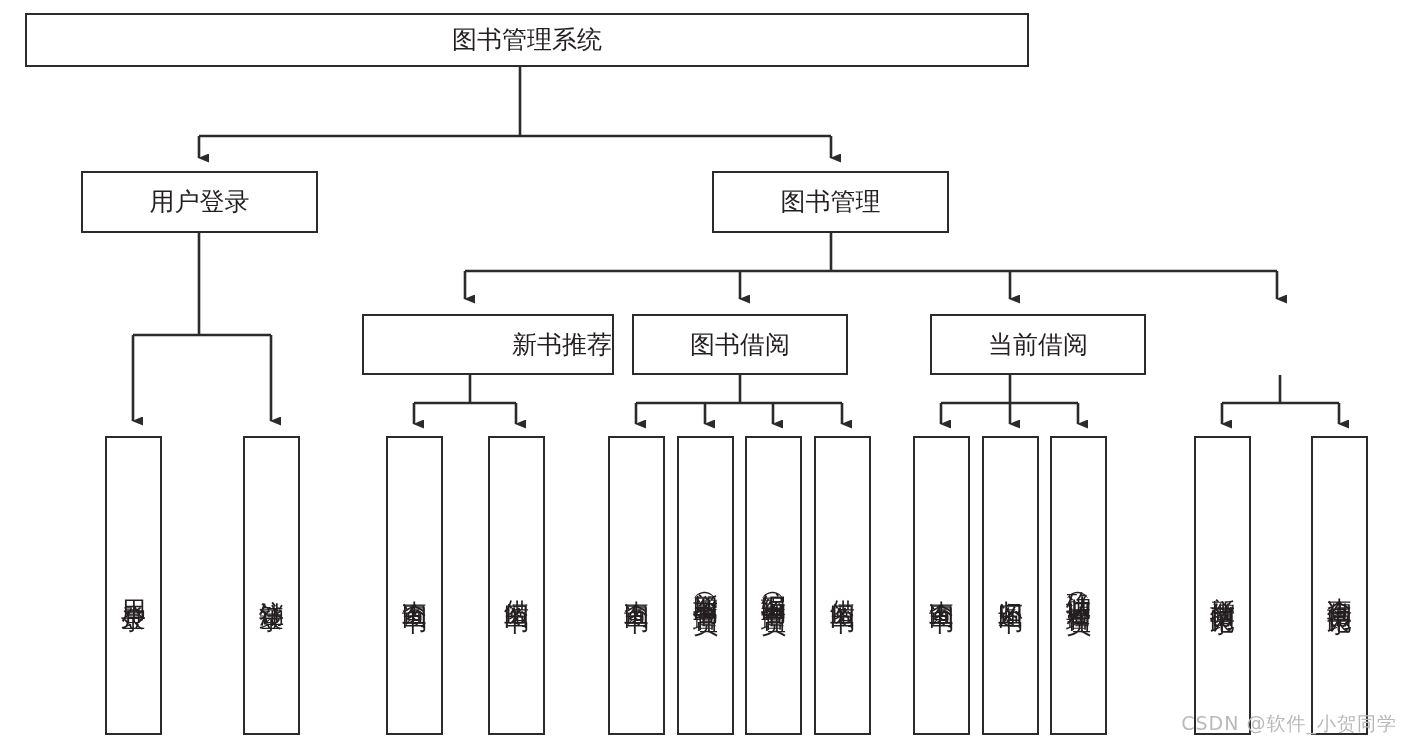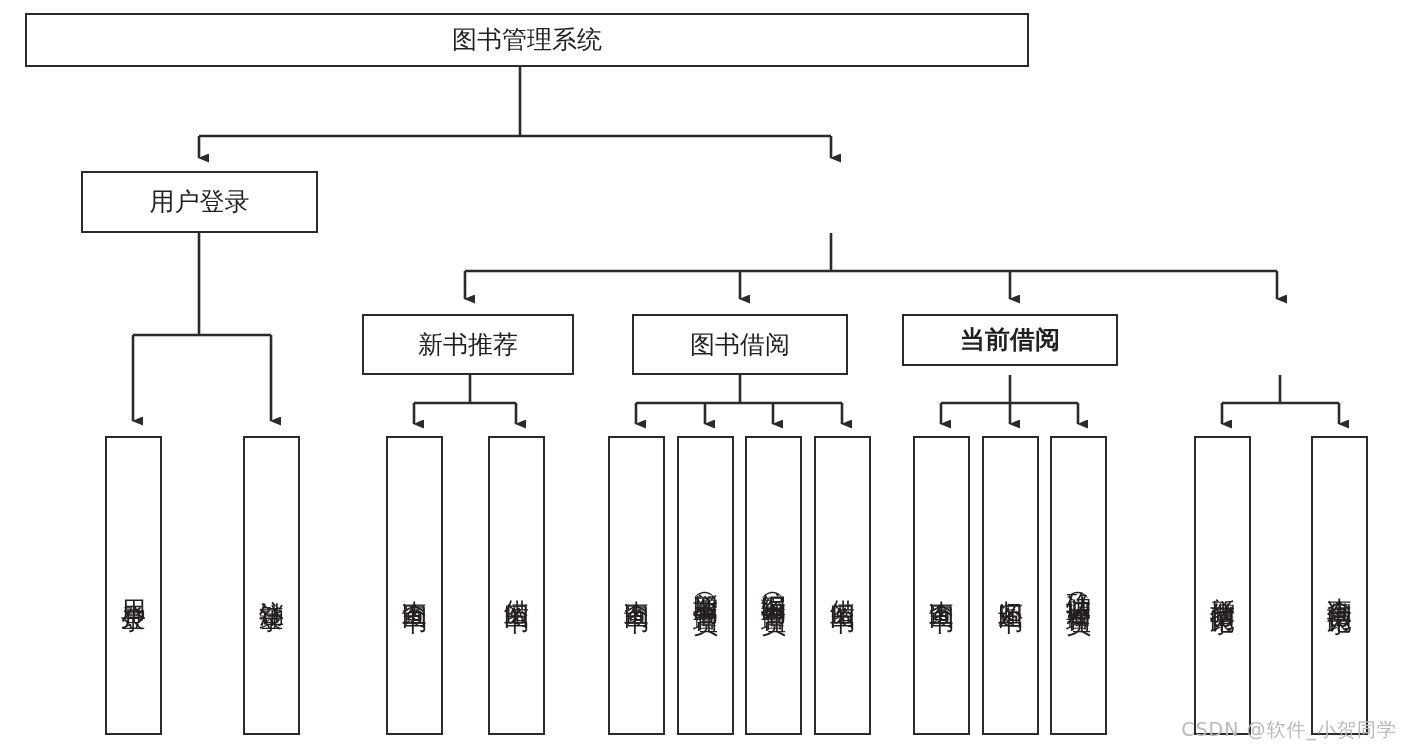--- a/index.html
+++ b/index.html
@@ -46,21 +46,21 @@
   .node.leaf .lbl{
     font-size:25px;
     writing-mode:vertical-rl;
     text-orientation:upright;
     letter-spacing:3px;
     line-height:1;
   }
   .watermark{
     position:absolute;
     right:8px;
-    bottom:4px;
+    bottom:10px;
     font-size:19px;
     color:#b9b9b9;
     letter-spacing:1px;
     white-space:nowrap;
     font-family:"DejaVu Sans","Liberation Sans",sans-serif;
   }
 </style>
 </head>
 <body>
 
@@ -116,28 +116,31 @@
     </g>
   </svg>
 
   <div class="node root" style="left:18px;top:13px;width:1004px;height:54px;margin-left:7px;">
     <span class="lbl">图书管理系统</span>
   </div>
 
   <div class="node lvl2" style="left:81px;top:171px;width:237px;height:62px;">
     <span class="lbl">用户登录</span>
   </div>
+  <div class="node lvl2" style="left:712px;top:171px;width:237px;height:62px;">
+    <span class="lbl">图书管理</span>
+  </div>
 
-  <div class="node lvl3" style="left:362px;top:314px;width:212px;height:61px;">
+  <div class="node lvl3" style="left:362px;top:314px;width:252px;height:61px;justify-content:flex-end;">
     <span class="lbl">新书推荐</span>
   </div>
   <div class="node lvl3" style="left:632px;top:314px;width:216px;height:61px;">
     <span class="lbl">图书借阅</span>
   </div>
-  <div class="node lvl3" style="left:902px;top:314px;width:216px;height:52px;font-weight:bold;">
+  <div class="node lvl3" style="left:930px;top:314px;width:216px;height:61px;">
     <span class="lbl">当前借阅</span>
   </div>
 
   <div class="node leaf" style="left:105px;top:436px;width:57px;height:299px;">
     <span class="lbl">用户登录</span>
   </div>
   <div class="node leaf" style="left:243px;top:436px;width:57px;height:299px;">
     <span class="lbl">注销登录</span>
   </div>
 

